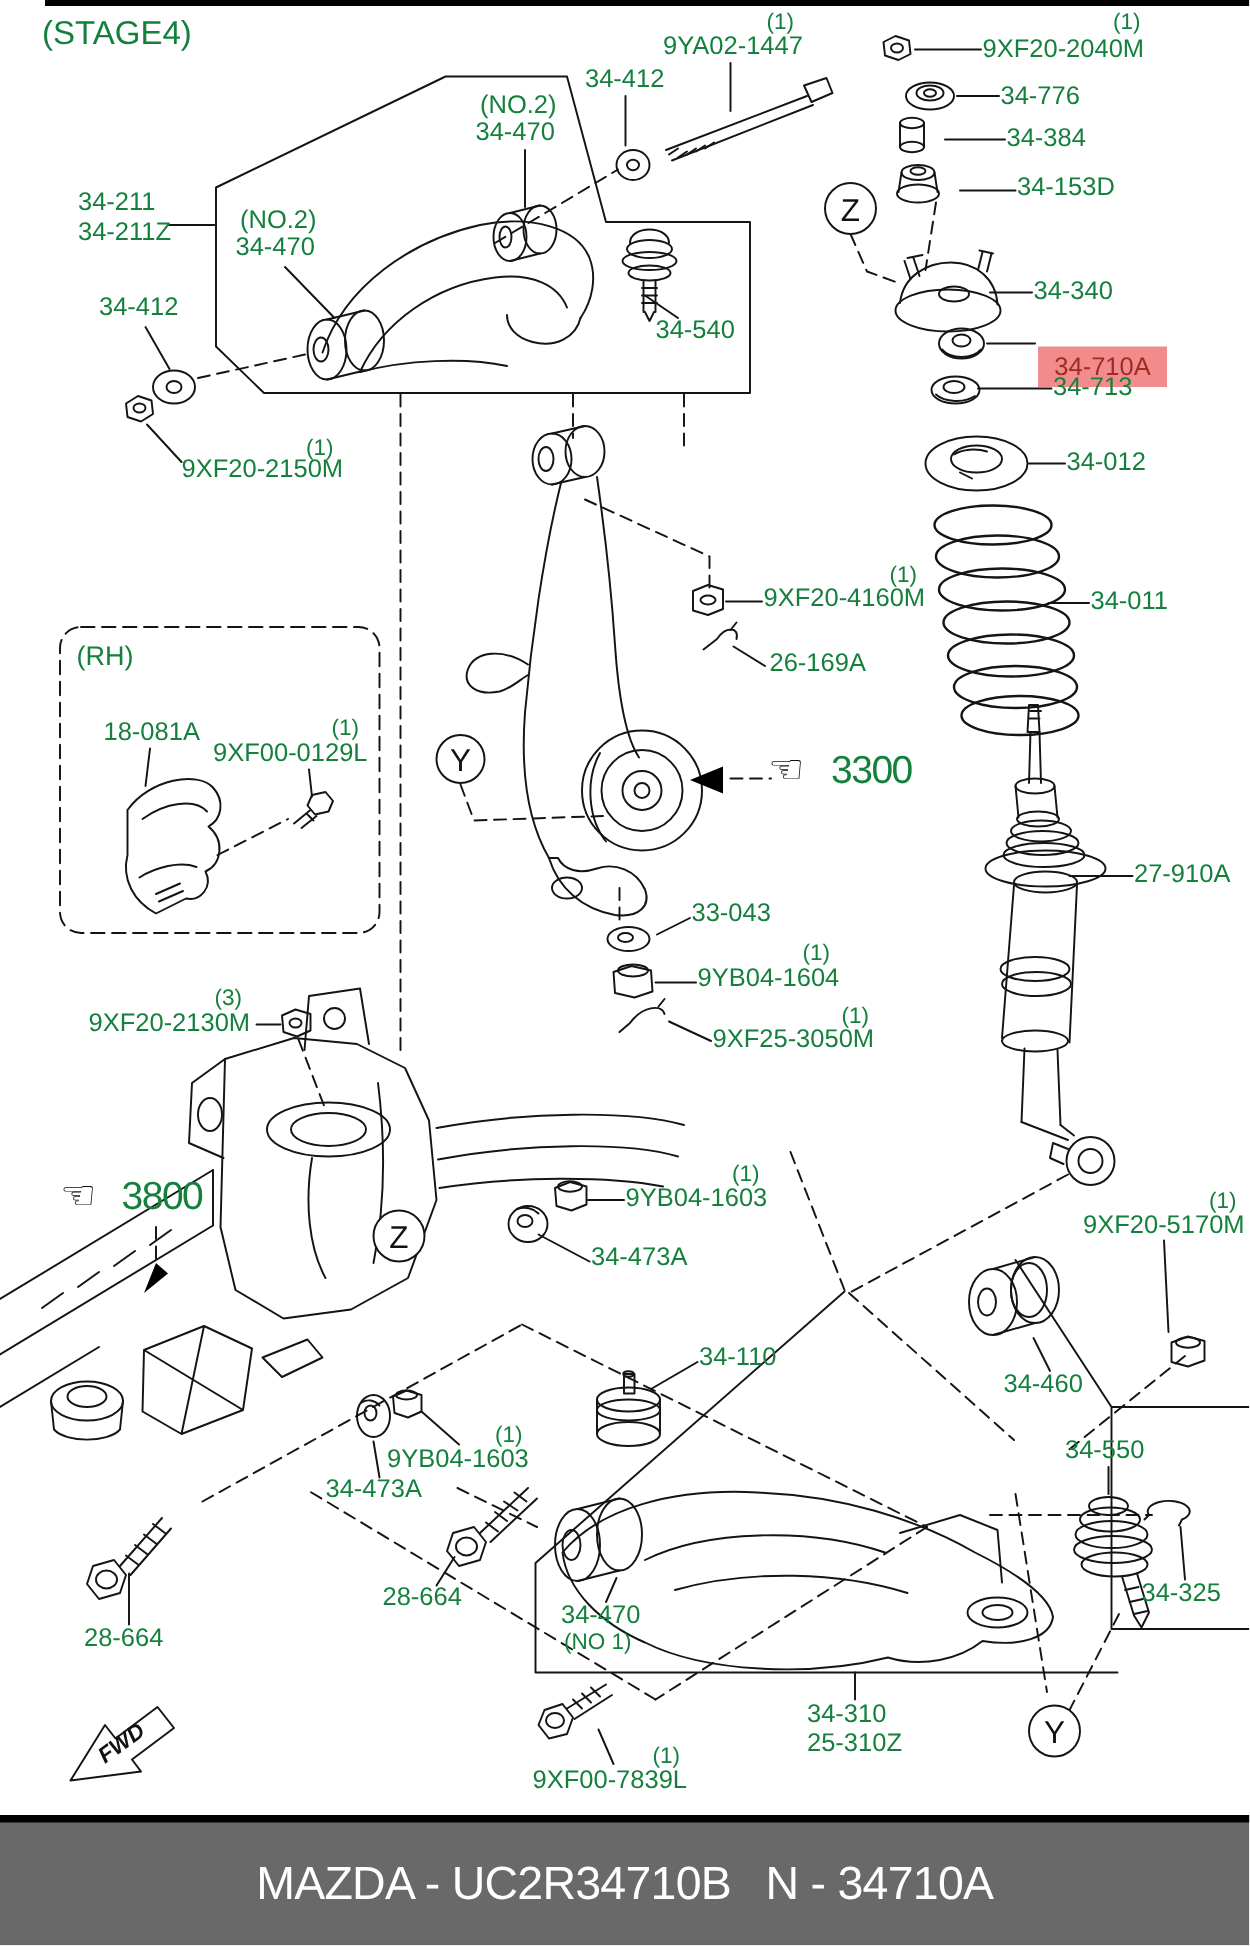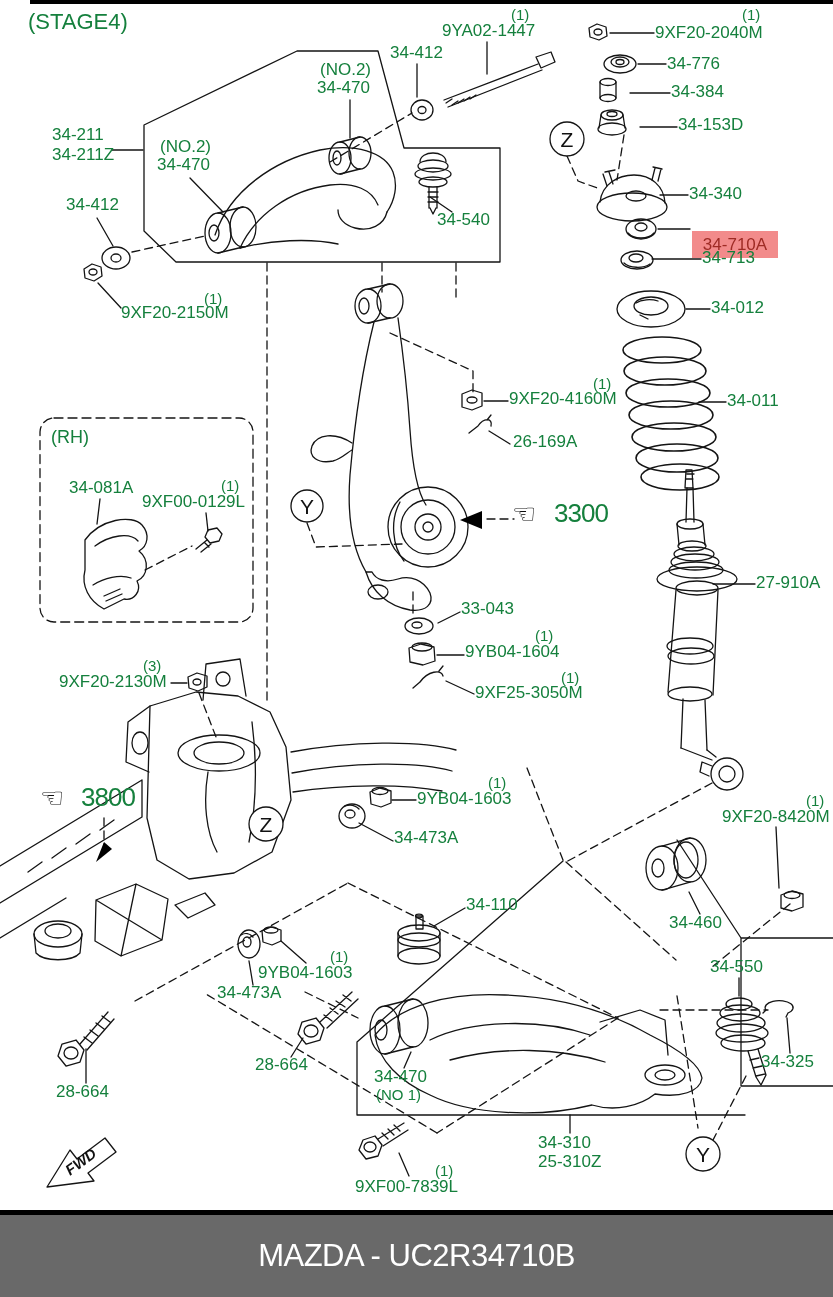--- a/index.html
+++ b/index.html
@@ -405,21 +405,21 @@
   <div class="lbl" style="left:437px;top:211px">34-540</div>
 
   <div class="lbl qty" style="left:593px;top:376px">(1)</div>
   <div class="lbl" style="left:509px;top:390px">9XF20-4160M</div>
   <div class="lbl" style="left:513px;top:433px">26-169A</div>
 
   <div class="hand" style="left:512px;top:500px">☜</div>
   <div class="lbl big" style="left:554px;top:500px">3300</div>
 
   <div class="lbl rh" style="left:51px;top:428px">(RH)</div>
-  <div class="lbl" style="left:69px;top:479px">34-081A</div>
+  <div class="lbl" style="left:69px;top:479px">18-081A</div>
   <div class="lbl qty" style="left:221px;top:478px">(1)</div>
   <div class="lbl" style="left:142px;top:493px">9XF00-0129L</div>
 
   <div class="lbl qty" style="left:143px;top:658px">(3)</div>
   <div class="lbl" style="left:59px;top:673px">9XF20-2130M</div>
 
   <div class="lbl" style="left:461px;top:600px">33-043</div>
   <div class="lbl qty" style="left:535px;top:628px">(1)</div>
   <div class="lbl" style="left:465px;top:643px">9YB04-1604</div>
   <div class="lbl qty" style="left:561px;top:670px">(1)</div>
@@ -427,34 +427,35 @@
 
   <div class="hand" style="left:40px;top:784px">☜</div>
   <div class="lbl big" style="left:81px;top:784px">3800</div>
 
   <div class="lbl qty" style="left:488px;top:775px">(1)</div>
   <div class="lbl" style="left:417px;top:790px">9YB04-1603</div>
   <div class="lbl" style="left:394px;top:829px">34-473A</div>
   <div class="lbl" style="left:466px;top:896px">34-110</div>
 
   <div class="lbl qty" style="left:806px;top:793px">(1)</div>
-  <div class="lbl" style="left:722px;top:808px">9XF20-8420M</div>
+  <div class="lbl" style="left:722px;top:808px">9XF20-5170M</div>
   <div class="lbl" style="left:669px;top:914px">34-460</div>
   <div class="lbl" style="left:710px;top:958px">34-550</div>
   <div class="lbl" style="left:761px;top:1053px">34-325</div>
 
   <div class="lbl qty" style="left:330px;top:949px">(1)</div>
   <div class="lbl" style="left:258px;top:964px">9YB04-1603</div>
   <div class="lbl" style="left:217px;top:984px">34-473A</div>
   <div class="lbl" style="left:56px;top:1083px">28-664</div>
   <div class="lbl" style="left:255px;top:1056px">28-664</div>
 
   <div class="lbl" style="left:374px;top:1068px">34-470</div>
   <div class="lbl small" style="left:376px;top:1087px">(NO 1)</div>
   <div class="lbl qty" style="left:435px;top:1163px">(1)</div>
   <div class="lbl" style="left:355px;top:1178px">9XF00-7839L</div>
   <div class="lbl" style="left:538px;top:1134px">34-310</div>
   <div class="lbl" style="left:538px;top:1153px">25-310Z</div>
 
   <div id="footer">
     <span>MAZDA - UC2R34710B</span>
+    <span>N - 34710A</span>
   </div>
 </div>
 
 </body></html>

